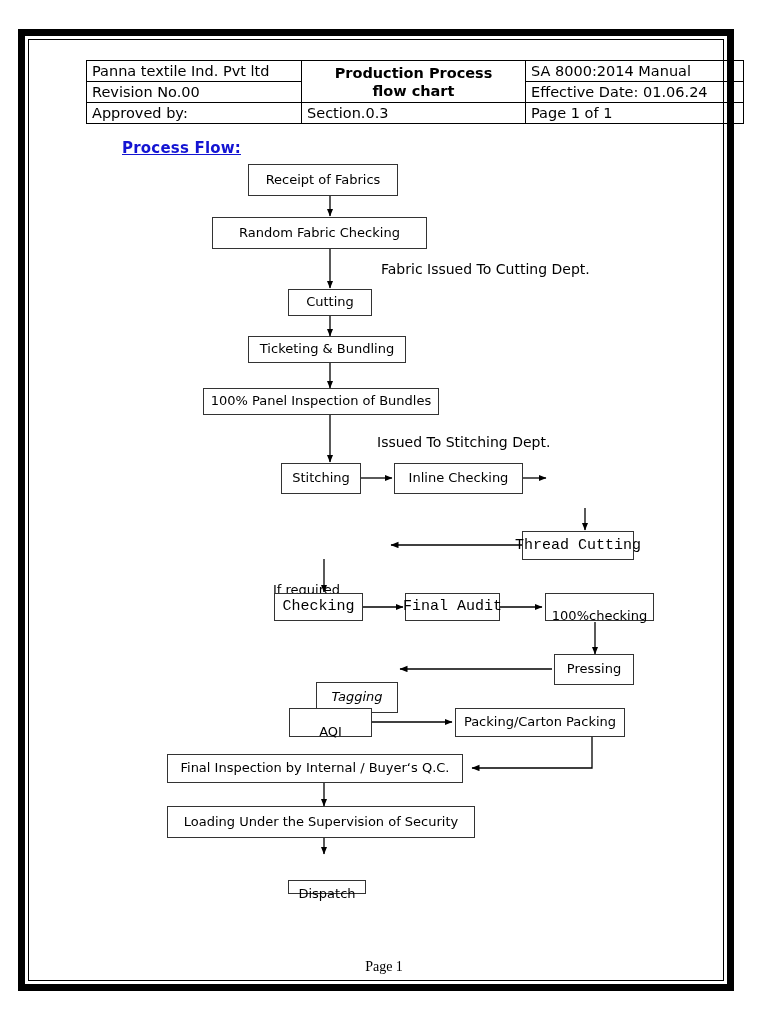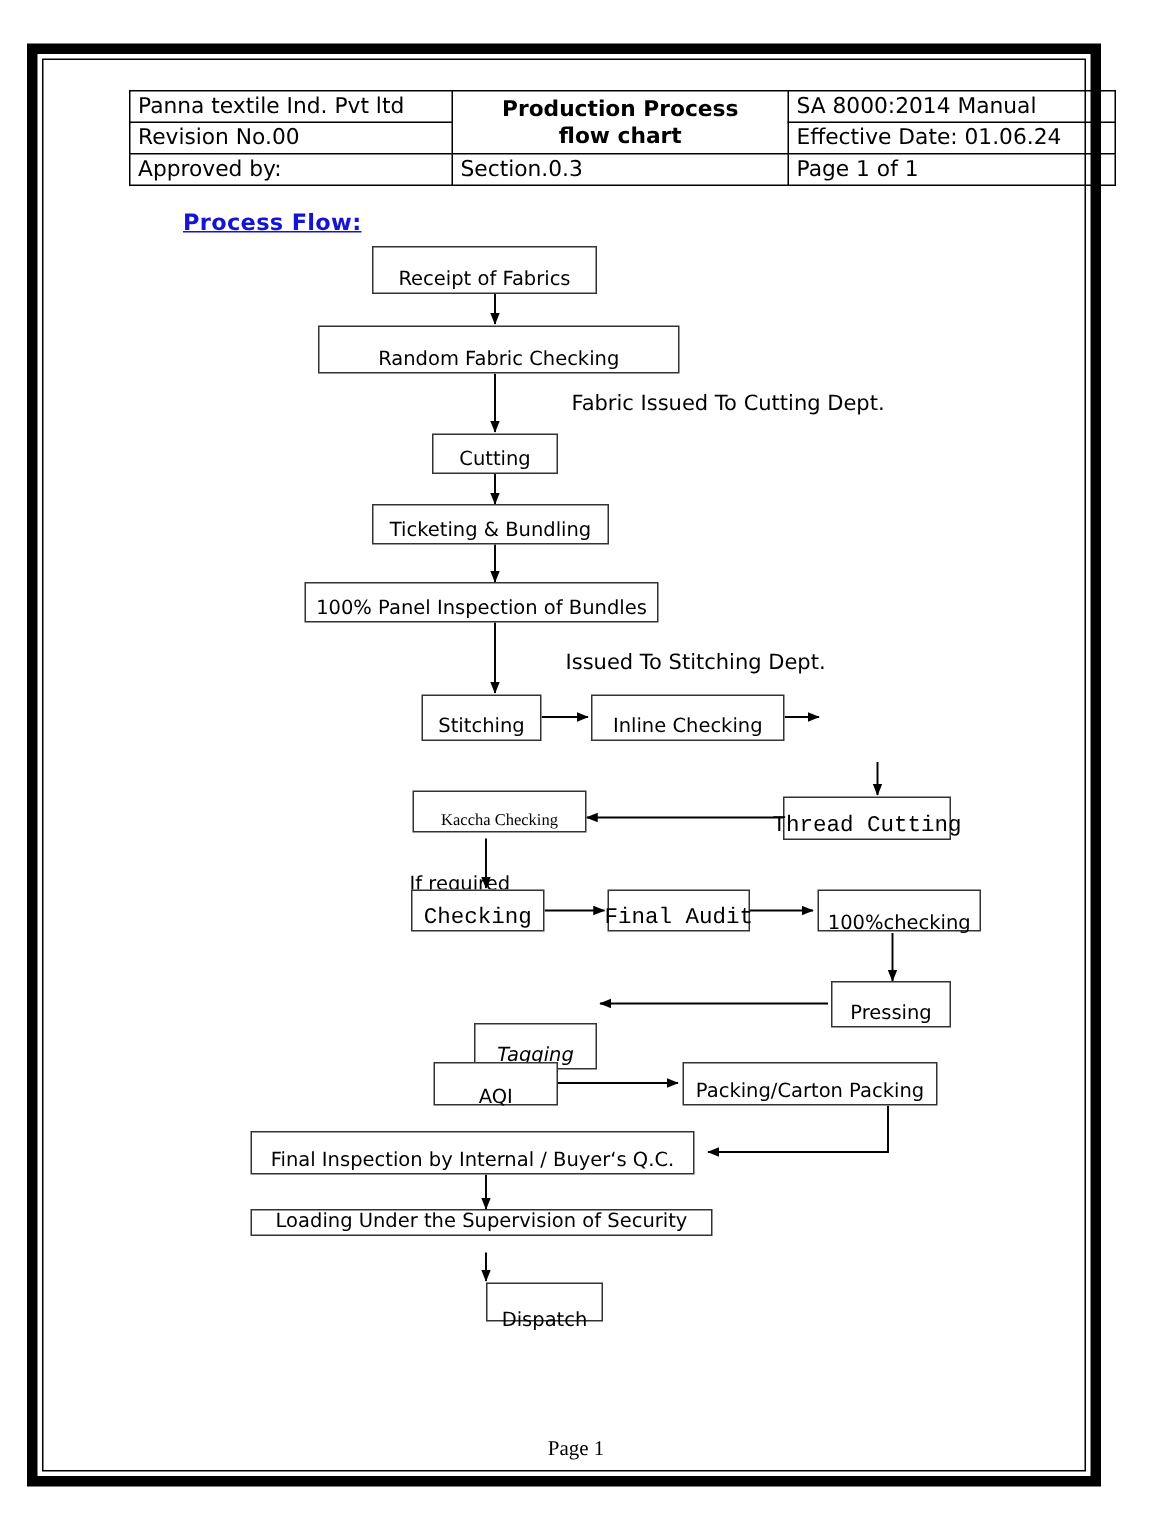--- a/index.html
+++ b/index.html
@@ -104,21 +104,21 @@
   }
   .node {
     position: absolute;
     box-sizing: border-box;
     border: 1.2px solid #333333;
     background: #ffffff;
     font-family: "DejaVu Sans", sans-serif;
     font-size: 13px;
     color: #000000;
     display: flex;
-    align-items: flex-end;
+    align-items: center;
     justify-content: center;
     text-align: center;
     line-height: 1.15;
     overflow: visible;
     white-space: nowrap;
   }
   .node.serif {
     font-family: Liberation Mono, monospace;
     font-size: 15px;
   }
@@ -246,21 +246,21 @@
         <path d="M324,783 L324,806"></path>
 
         <path d="M324,835 L324,854"></path>
       </g>
     </svg>
 
     <div class="node" style="left:248px; top:164px; width:150px; height:32px;">
       <span>Receipt of Fabrics</span>
     </div>
 
-    <div class="node" style="left:212px; top:217px; width:241px; height:32px;">
+    <div class="node" style="left:212px; top:217px; width:215px; height:32px;">
       <span>Random Fabric Checking</span>
     </div>
 
     <div class="annot" style="left:381px; top:261px;">Fabric Issued To Cutting Dept.</div>
 
     <div class="node" style="left:288px; top:289px; width:84px; height:27px;">
       <span>Cutting</span>
     </div>
 
     <div class="node" style="left:248px; top:336px; width:158px; height:27px;">
@@ -279,23 +279,20 @@
 
     <div class="node" style="left:394px; top:463px; width:129px; height:31px;">
       <span>Inline Checking</span>
     </div>
 
 
     <div class="node serif" style="left:522px; top:531px; width:112px; height:29px;">
       <span>Thread Cutting</span>
     </div>
 
-    <div class="node serif-sm" style="left:275px; top:527px; width:116px; height:28px;">
-      <span>Kaccha Checking</span>
-    </div>
 
     <div class="annot" style="left:273px; top:582px; font-size:13px;">If required</div>
 
     <div class="node serif" style="left:274px; top:593px; width:89px; height:28px;">
       <span>Checking</span>
     </div>
 
     <div class="node serif" style="left:405px; top:593px; width:95px; height:28px;">
       <span>Final Audit</span>
     </div>
@@ -317,25 +314,25 @@
     </div>
 
     <div class="node" style="left:167px; top:754px; width:296px; height:29px;">
       <span>Final Inspection by Internal / Buyer‘s Q.C.</span>
     </div>
 
     <div class="node" style="left:455px; top:708px; width:170px; height:29px;">
       <span>Packing/Carton Packing</span>
     </div>
 
-    <div class="node" style="left:167px; top:806px; width:308px; height:18px;">
+    <div class="node" style="left:167px; top:806px; width:308px; height:32px;">
       <span>Loading Under the Supervision of Security</span>
     </div>
 
-    <div class="node text-overflow" style="left:288px; top:855px; width:78px; height:26px;margin-left:36px;">
+    <div class="node text-overflow" style="left:288px; top:880px; width:78px; height:14px;">
       <span>Dispatch</span>
     </div>
 
   </div>
 
   <div id="page-footer">Page 1</div>
 
 </div>
 
 </body></html>

